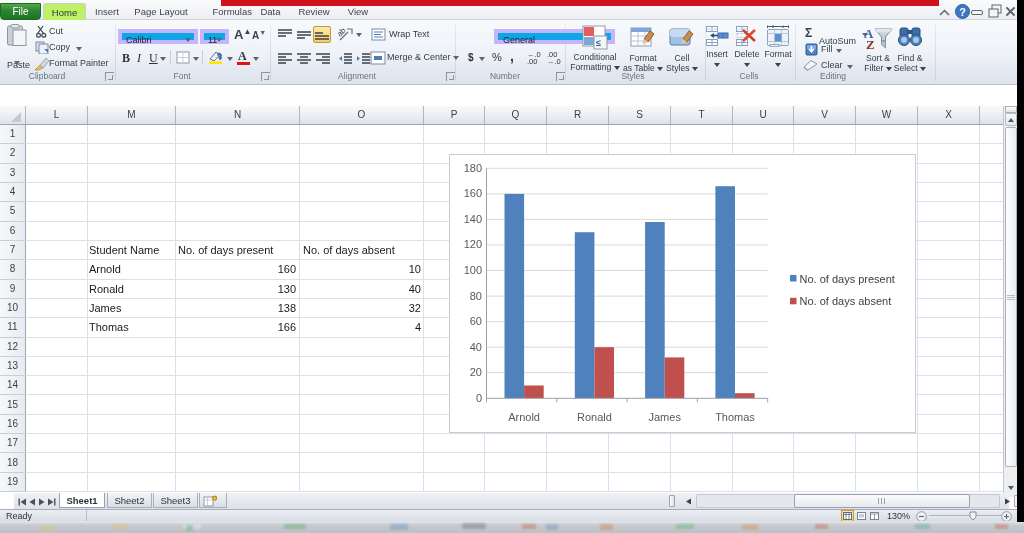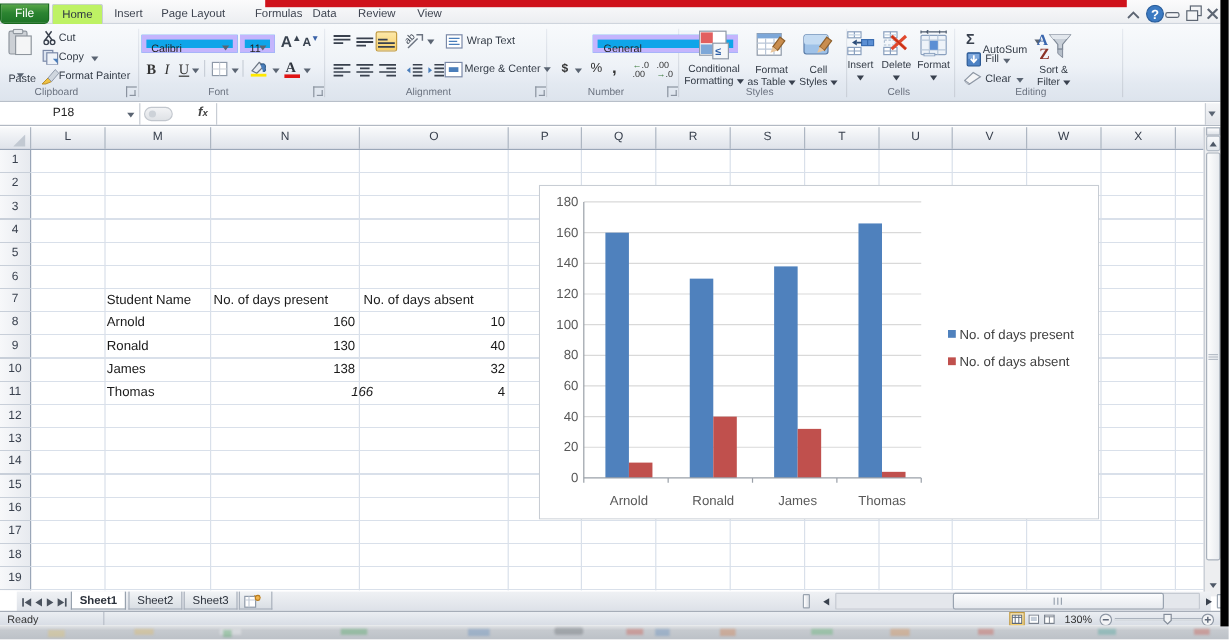--- a/index.html
+++ b/index.html
@@ -86,21 +86,21 @@
   <div class="rsep" style="left:565px;"></div>
   <div class="rsep" style="left:705px;"></div>
   <div class="rsep" style="left:795px;"></div>
   <div class="rsep" style="left:935px;"></div>
   <div class="glabel" style="left:2px;width:90px;">Clipboard</div>
   <div class="glabel" style="left:130px;width:104px;">Font</div>
   <div class="glabel" style="left:290px;width:134px;">Alignment</div>
   <div class="glabel" style="left:460px;width:90px;">Number</div>
   <div class="glabel" style="left:575px;width:116px;">Styles</div>
   <div class="glabel" style="left:705px;width:88px;">Cells</div>
-  <div class="glabel" style="left:799px;width:120px;">Editing</div>
+  <div class="glabel" style="left:773px;width:120px;">Editing</div>
   <div class="launch" style="left:105px;"></div>
   <div class="launch" style="left:261px;"></div>
   <div class="launch" style="left:446px;"></div>
   <div class="launch" style="left:556px;"></div>
 
   <svg class="abs" style="left:6px;top:24px;" width="22" height="22" viewBox="0 0 22 22">
     <rect x="1.5" y="2" width="15" height="19" rx="1.5" fill="#ccd0d5" stroke="#8f969e"></rect>
     <rect x="5" y="0.5" width="8" height="3.5" rx="1.2" fill="#e4e7ea" stroke="#8f969e"></rect>
     <rect x="7" y="6" width="13" height="15.5" fill="#f4f5f6" stroke="#8f969e"></rect>
   </svg>
@@ -302,32 +302,33 @@
   <div class="bigbtn" style="left:855px;width:46px;">
     <svg width="30" height="26" viewBox="0 0 30 26" style="margin-top:2px;">
       <text x="1" y="12.5" font-size="13" font-weight="bold" fill="#3a66ae" font-family="Liberation Serif,serif">A</text>
       <text x="3" y="24" font-size="13" font-weight="bold" fill="#8c3328" font-family="Liberation Serif,serif">Z</text>
       <path d="M12 4 H29 L22.5 12 V16 H18.5 V12 Z" fill="#c8cfd8" stroke="#7e8896"></path>
       <path d="M12 4 H29 L26 7.5 H14.5 Z" fill="#e2e7ed"></path>
       <path d="M18.5 16 h4 v7 l-4 -3.5 z" fill="#b6bfca" stroke="#7e8896" stroke-width="0.8"></path>
     </svg>
     <div>Sort &amp;<br>Filter <span class="tri-d" style="border-top-color:#39414e;"></span></div>
   </div>
-
-  <div id="fbar">
-    <div class="abs" style="left:44px;top:3px;font-size:10px;color:#222;">P18</div>
-    <div class="tri-d abs" style="left:106px;top:8px;"></div>
-    <div class="abs" style="left:116px;top:0;width:1px;height:18px;background:#c8cdd4;"></div>
-    <div class="abs" style="left:120px;top:3px;width:24px;height:12px;background:linear-gradient(#f2f3f5,#dfe2e6);border:1px solid #c2c7ce;border-radius:6px;"></div>
-    <div class="abs" style="left:124px;top:6px;width:6px;height:6px;background:#cdd2d8;border-radius:50%;"></div>
-    <div class="abs" style="left:165px;top:2px;font-size:11px;font-style:italic;font-weight:bold;color:#444;">f<span style="font-size:8px;">x</span></div>
-    <div class="abs" style="left:180px;top:0;width:1px;height:18px;background:#c8cdd4;"></div>
-    <div class="abs" style="left:1004px;top:0px;width:13px;height:18px;background:linear-gradient(#f4f5f7,#e2e5ea);border-left:1px solid #c8cdd4;"></div>
-    <div class="tri-d abs" style="left:1007px;top:7px;"></div>
-  </div>
+  <div class="bigbtn" style="left:890px;width:40px;">
+    <svg width="28" height="26" viewBox="0 0 28 26" style="margin-top:2px;">
+      <rect x="4" y="3" width="8" height="9" rx="2" fill="#3b6ea5" stroke="#28507c"></rect>
+      <rect x="16" y="3" width="8" height="9" rx="2" fill="#3b6ea5" stroke="#28507c"></rect>
+      <rect x="11" y="5" width="6" height="4" rx="1" fill="#2d5884"></rect>
+      <circle cx="8" cy="15" r="5.5" fill="#4a80bb" stroke="#28507c"></circle>
+      <circle cx="20" cy="15" r="5.5" fill="#4a80bb" stroke="#28507c"></circle>
+      <circle cx="8" cy="15" r="3" fill="#a8c8ea"></circle>
+      <circle cx="20" cy="15" r="3" fill="#a8c8ea"></circle>
+    </svg>
+    <div>Find &amp;<br>Select <span class="tri-d" style="border-top-color:#39414e;"></span></div>
+  </div>
+
 
   <div id="grid">
     <div id="colheads">
       <div class="chead" style="left:0;width:26px;">
           <svg width="11" height="11" viewBox="0 0 11 11" style="position:absolute;right:3px;top:6px;">
             <path d="M10 0 L10 10 L0 10 Z" fill="#c2c9d2"></path>
           </svg>
         </div>
       <div class="chead" style="left:26px;width:62px;">L</div>
       <div class="chead" style="left:88px;width:88px;">M</div>
@@ -384,21 +385,21 @@
       <div class="celltext" style="left:89px;top:135px;">Student Name</div>
       <div class="celltext" style="left:178px;top:135px;">No. of days present</div>
       <div class="celltext" style="left:303px;top:135px;">No. of days absent</div>
       <div class="celltext" style="left:89px;top:154px;">Arnold</div>
       <div class="celltext" style="left:89px;top:174px;">Ronald</div>
       <div class="celltext" style="left:89px;top:193px;">James</div>
       <div class="celltext" style="left:89px;top:212px;">Thomas</div>
       <div class="celltext num" style="left:200px;top:154px;width:96px;">160</div>
       <div class="celltext num" style="left:200px;top:174px;width:96px;">130</div>
       <div class="celltext num" style="left:200px;top:193px;width:96px;">138</div>
-      <div class="celltext num" style="left:215px;top:212px;width:96px;font-style:italic;">166</div>
+      <div class="celltext num" style="left:200px;top:212px;width:96px;">166</div>
       <div class="celltext num" style="left:330px;top:154px;width:91px;">10</div>
       <div class="celltext num" style="left:330px;top:174px;width:91px;">40</div>
       <div class="celltext num" style="left:330px;top:193px;width:91px;">32</div>
       <div class="celltext num" style="left:330px;top:212px;width:91px;">4</div>
     </div>
     <svg id="chart" class="abs" style="left:449px;top:48px;" width="467" height="279" viewBox="0 0 467 279">
       <rect x="0.5" y="0.5" width="466" height="278" fill="#ffffff" stroke="#c8cdd4"></rect>
       <g stroke="#d9d9d9">
         <line x1="37.5" y1="14.3" x2="318.7" y2="14.3"></line>
         <line x1="37.5" y1="39.9" x2="318.7" y2="39.9"></line>

